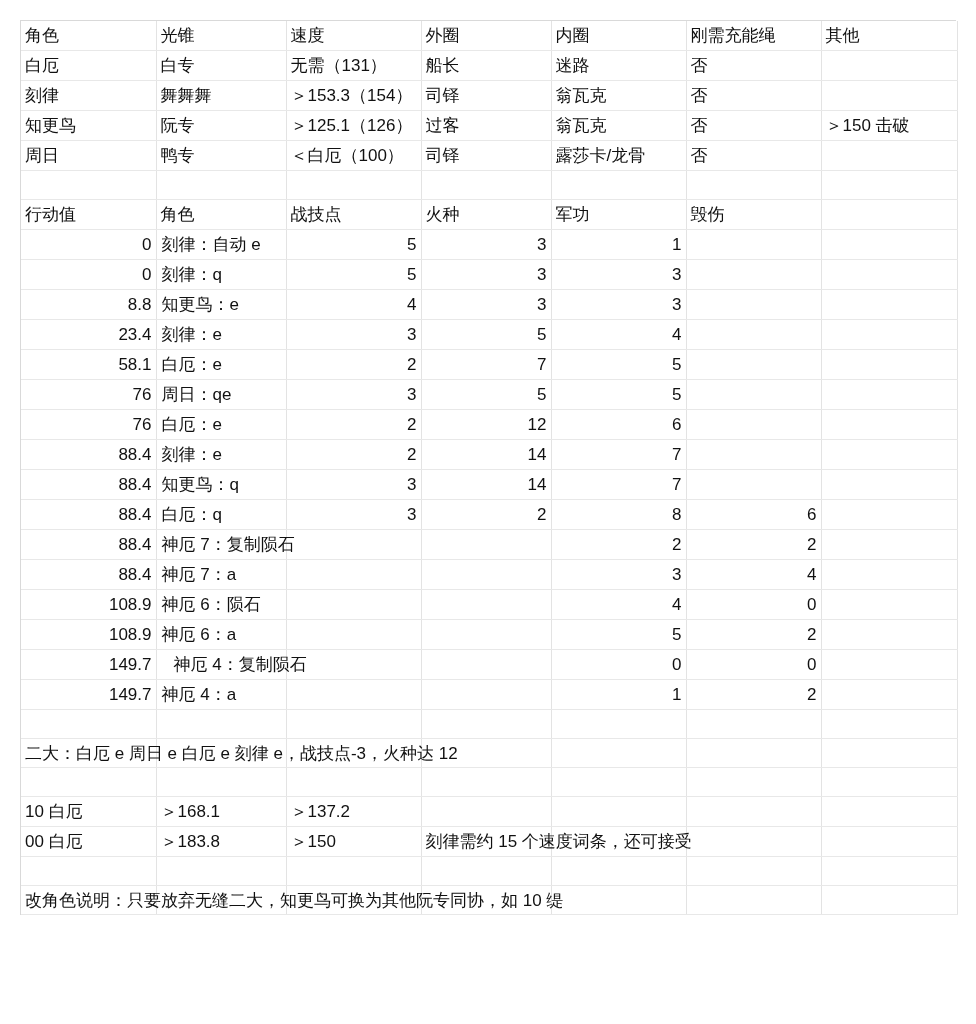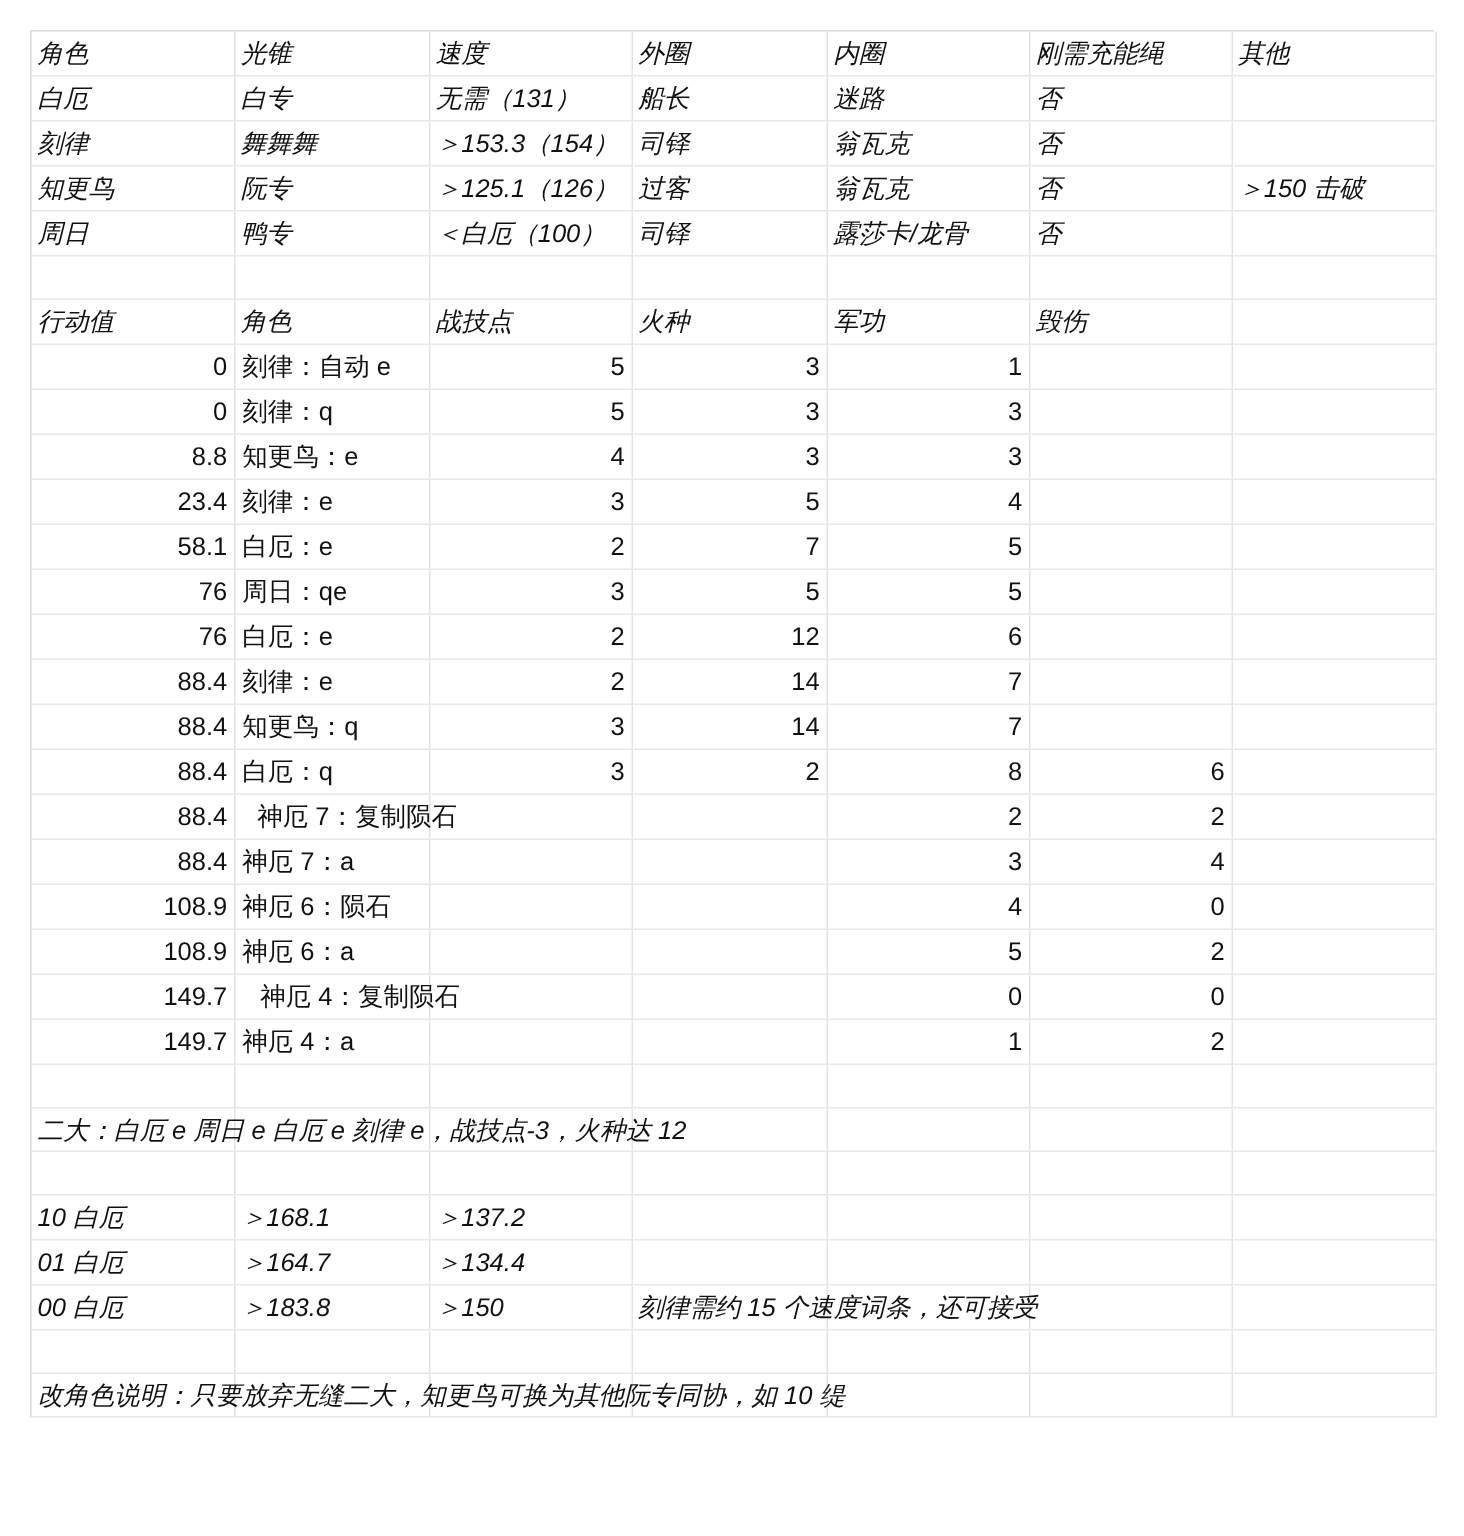--- a/index.html
+++ b/index.html
@@ -42,21 +42,21 @@
     position: relative;
   }
   
   col.c0 { width: 135px; }
   col.c1 { width: 130px; }
   col.c2 { width: 135px; }
   col.c3 { width: 130px; }
   col.c4 { width: 135px; }
   col.c5 { width: 135px; }
   col.c6 { width: 136px; }
-  td.l { text-align: left; font-style: italic; }
+  td.l { text-align: left; }
   td.blank { }
 
   
   td.ovf { overflow: visible; text-align: center; }
   td.ovf .ovf-txt {
     position: absolute;
     left: 4px;
     top: 0;
     line-height: 29px;
     white-space: nowrap;
@@ -253,21 +253,21 @@
         <td class="tight"><span class="tl">白厄：q</span></td>
         <td class="tightr">3</td>
         <td class="tightr">2</td>
         <td class="tightr">8</td>
         <td class="tightr">6</td>
         <td class="blank"></td>
       </tr>
       <tr>
         <td class="tightr">88.4</td>
         <td class="tight wide">
-            <span class="wide-txt" style="left:15px">神厄 7：复制陨石</span>
+            <span class="wide-txt" style="left:5px">神厄 7：复制陨石</span>
           </td>
         <td class="tightr"></td>
         <td class="tightr"></td>
         <td class="tightr">2</td>
         <td class="tightr">2</td>
         <td class="blank"></td>
       </tr>
       <tr>
         <td class="tightr">88.4</td>
         <td class="tight"><span class="tl">神厄 7：a</span></td>
@@ -353,31 +353,20 @@
         <td class="l">＞168.1</td>
         <td class="l">＞137.2</td>
         <td class="l wide">
             <span class="wide-txt"></span>
           </td>
         <td class="blank"></td>
         <td class="blank"></td>
         <td class="blank"></td>
       </tr>
       <tr>
-        <td class="l">01 白厄</td>
-        <td class="l">＞164.7</td>
-        <td class="l">＞134.4</td>
-        <td class="l wide">
-            <span class="wide-txt"></span>
-          </td>
-        <td class="blank"></td>
-        <td class="blank"></td>
-        <td class="blank"></td>
-      </tr>
-      <tr>
         <td class="l">00 白厄</td>
         <td class="l">＞183.8</td>
         <td class="l">＞150</td>
         <td class="l wide">
             <span class="wide-txt">刻律需约 15 个速度词条，还可接受</span>
           </td>
         <td class="blank"></td>
         <td class="blank"></td>
         <td class="blank"></td>
       </tr>

